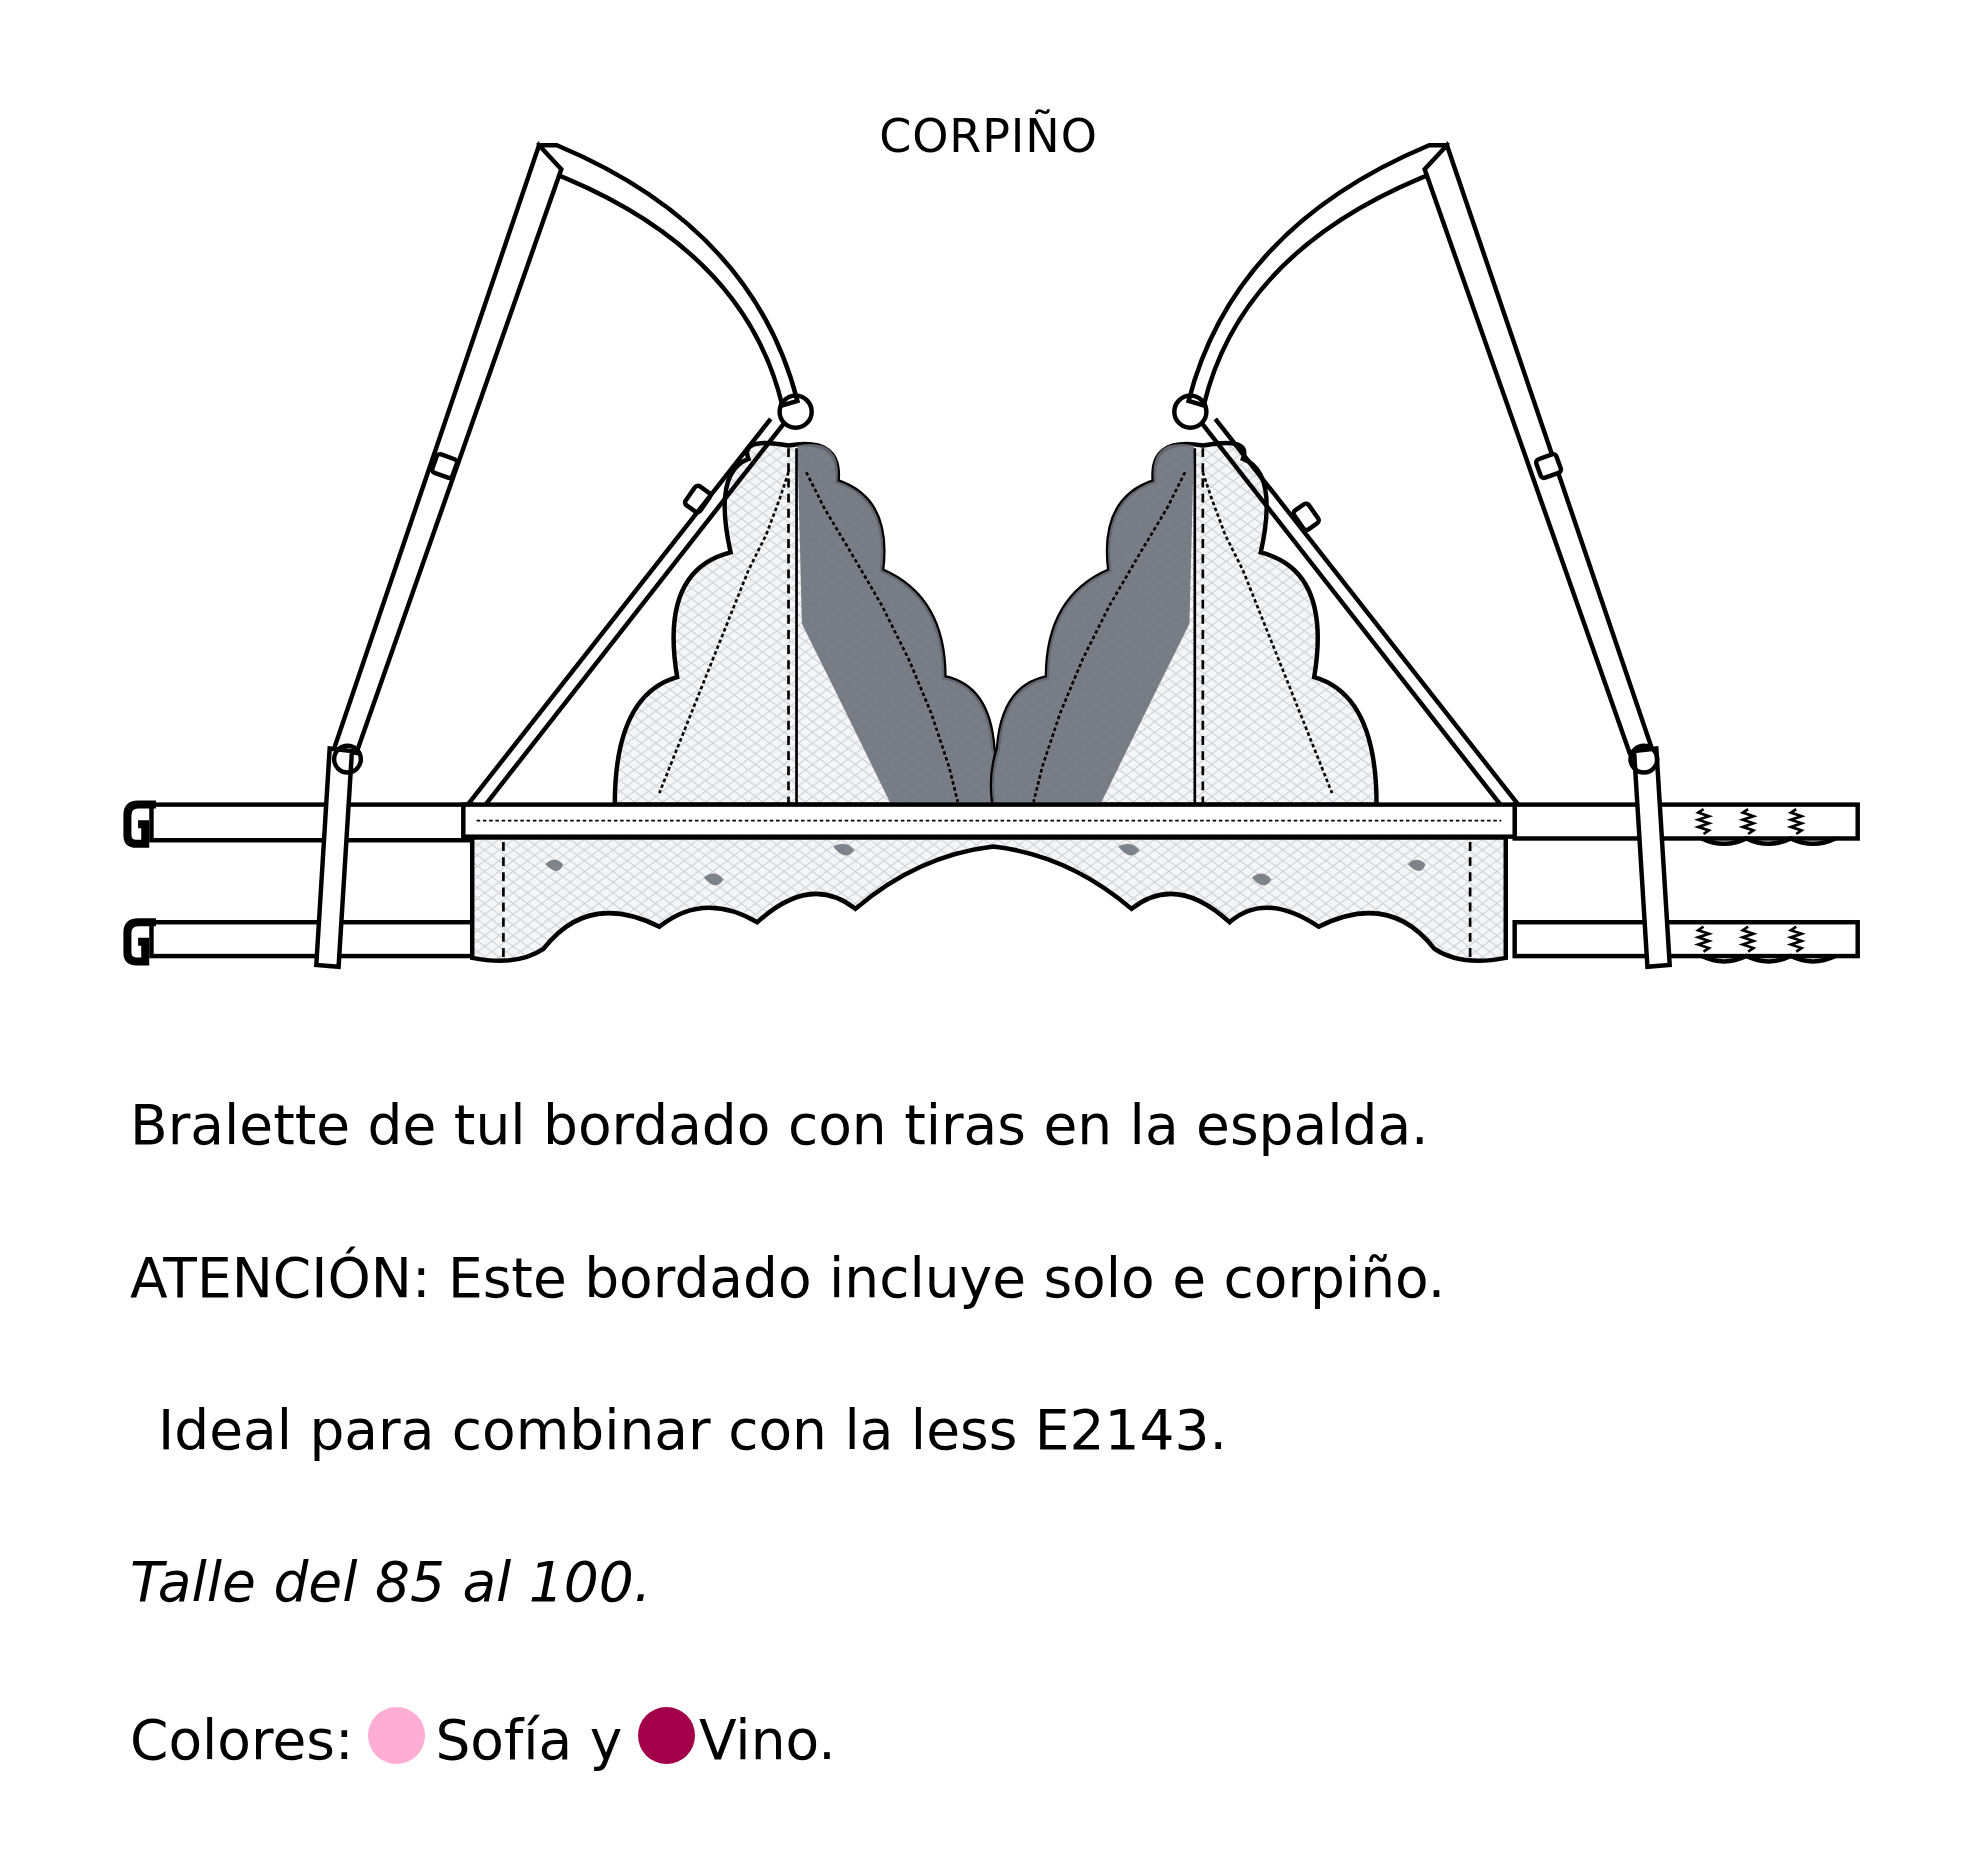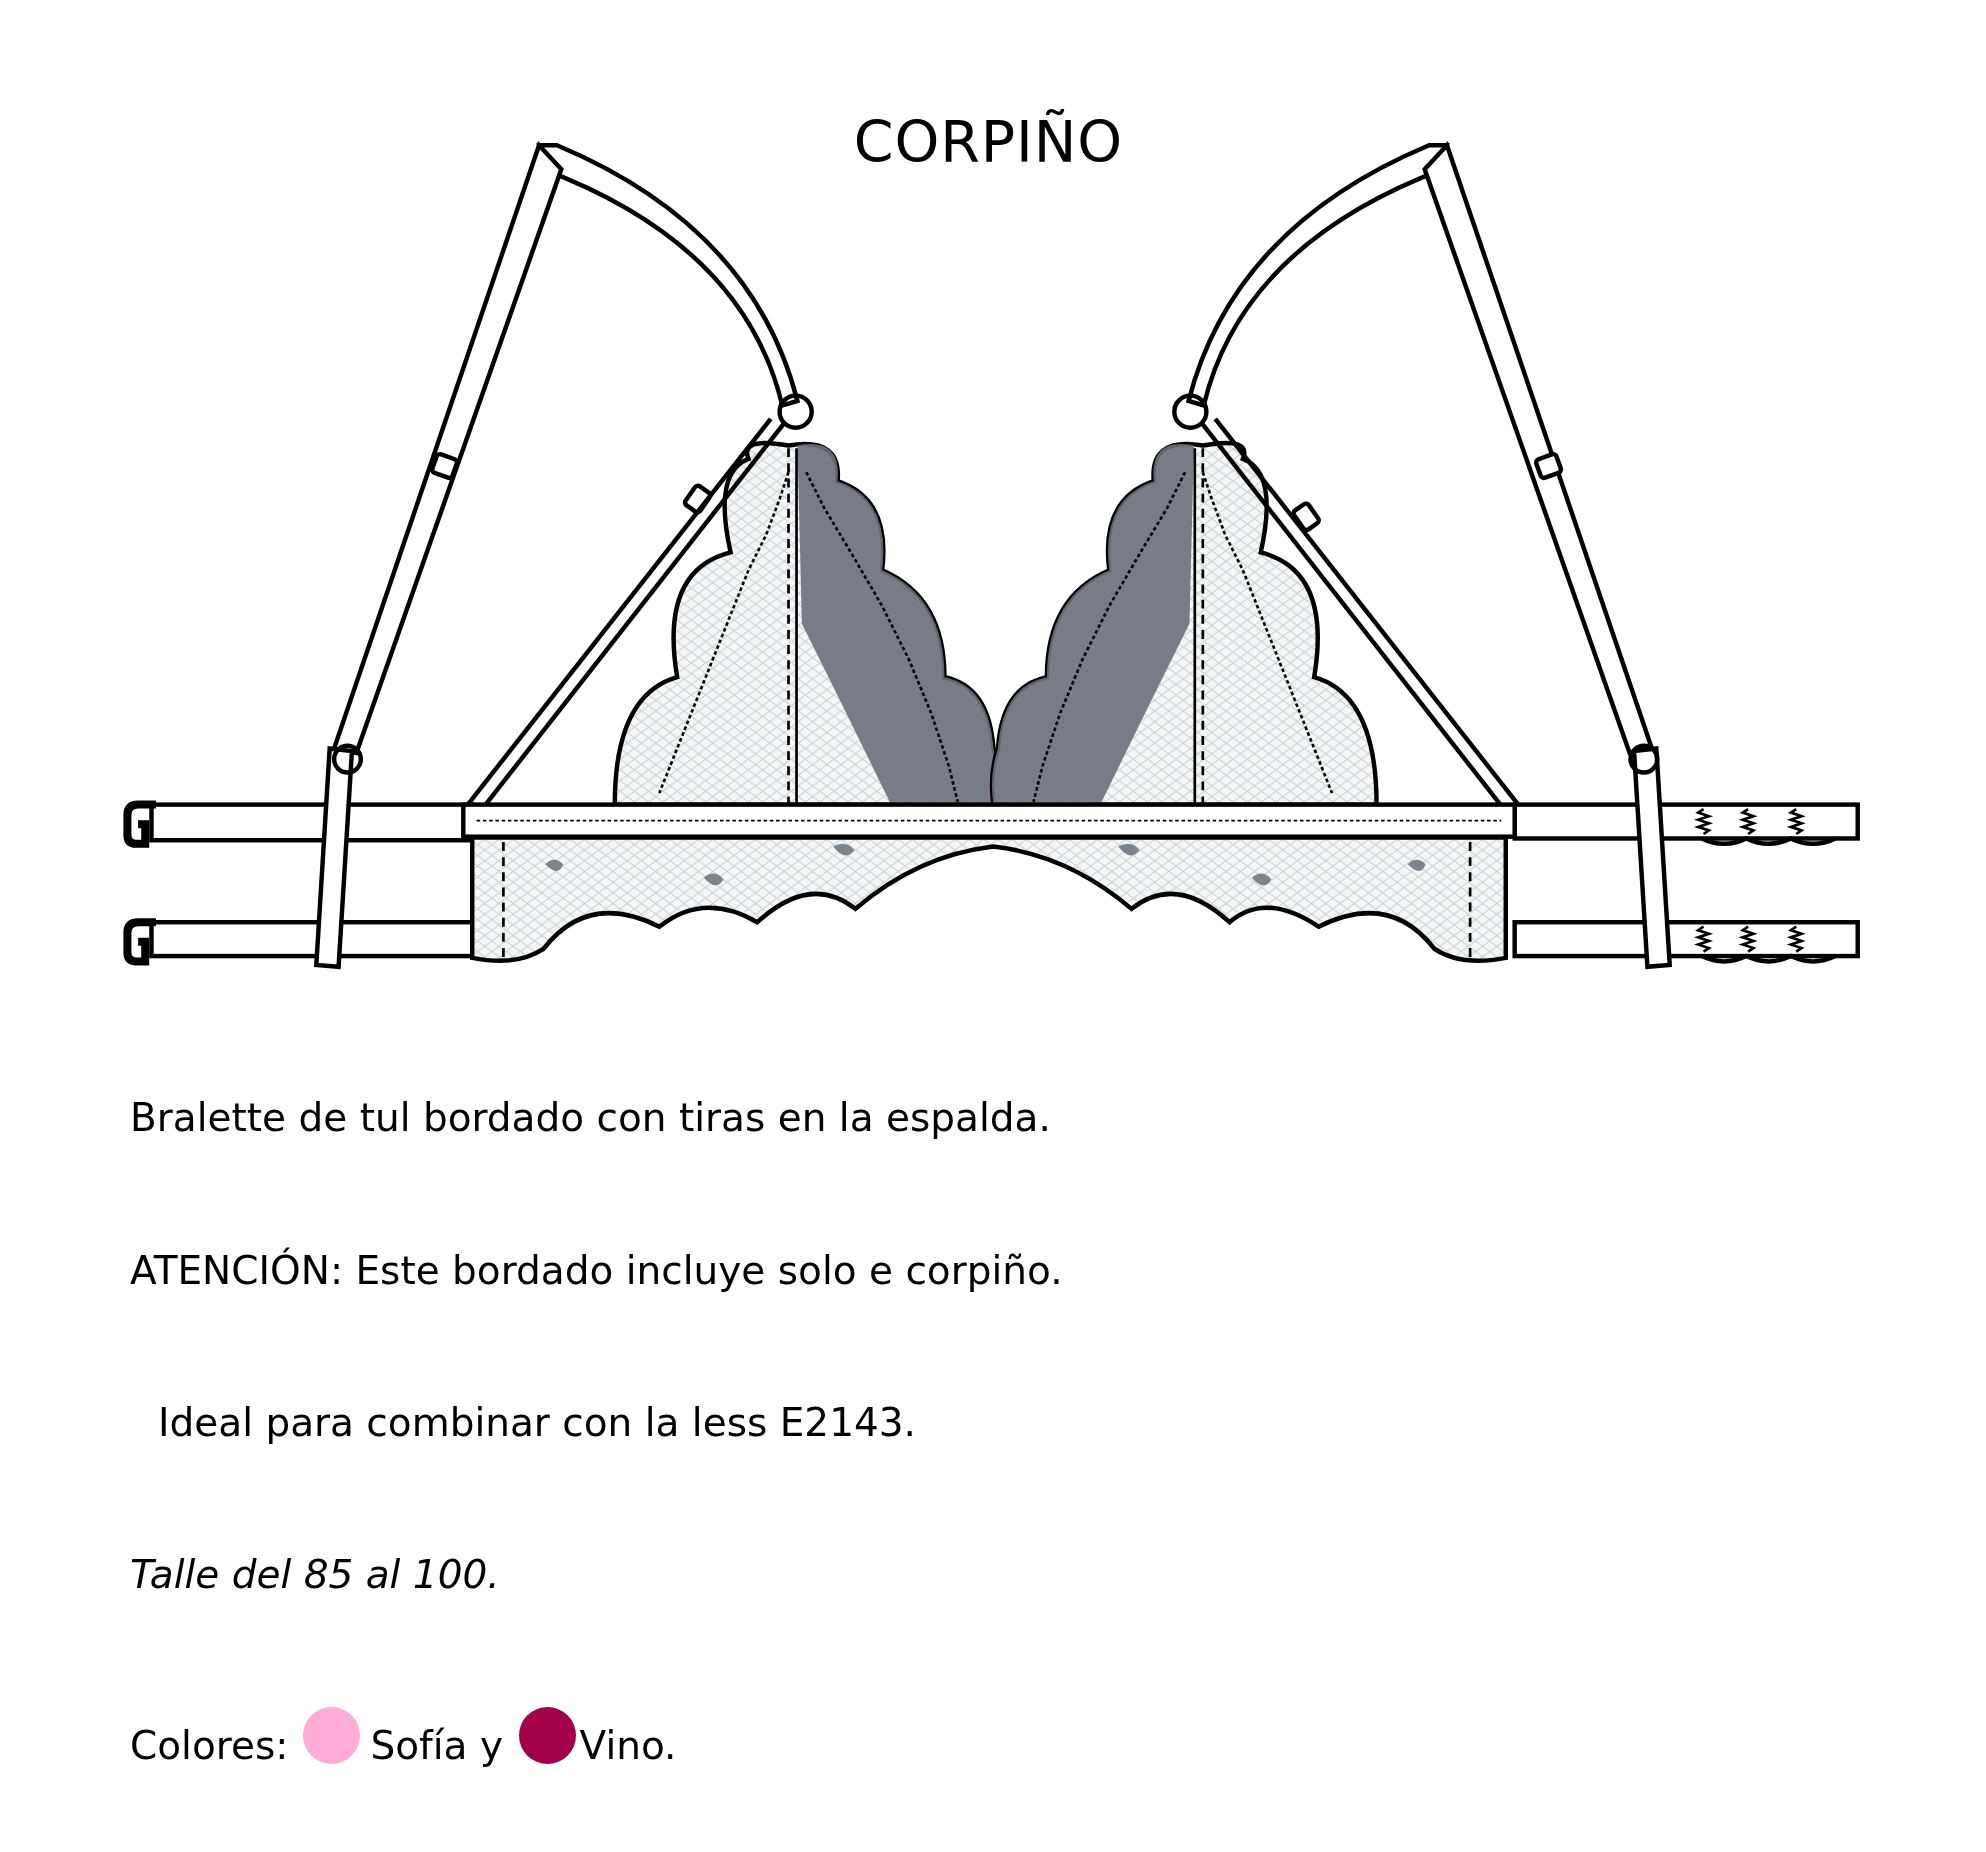--- a/index.html
+++ b/index.html
@@ -1,22 +1,22 @@
 <!DOCTYPE html>
 <html style="font-size:14.3px"><head>
 <meta charset="utf-8">
 <style>
   html, body { margin: 0; padding: 0; background: #ffffff; }
   body { width: 1986px; height: 1853px; position: relative; overflow: hidden;
          font-family: "DejaVu Sans", "Liberation Sans", sans-serif; color: #000; }
   .title { position: absolute; left: 0; width: 1986px; top: 109px; text-align: center;
-           font-size: 57px; letter-spacing: 0.9px; font-weight: 400; }
+           font-size: 46px; letter-spacing: 0.9px; font-weight: 400; }
   .title span { display: inline-block; transform: translateX(-4.5px); }
   .drawing { position: absolute; left: 0; top: 0; width: 1986px; height: 998px; }
-  .desc { position: absolute; left: 130px; font-size: 39px; line-height: 1; white-space: nowrap;
+  .desc { position: absolute; left: 130px; font-size: 55px; line-height: 1; white-space: nowrap;
           letter-spacing: 0px; }
   .l1 { top: 1098px; }
   .l2 { top: 1251px; }
   .l3 { top: 1403px; margin-left: 28px; }
   .l4 { top: 1555px; font-style: italic; }
   .l5 { top: 1707px; }
   .swatch { display: inline-block; width: 57px; height: 57px; border-radius: 50%;
             vertical-align: -5.3px; margin: 0 10.7px 0 14.3px; }
 </style>
 </head>

